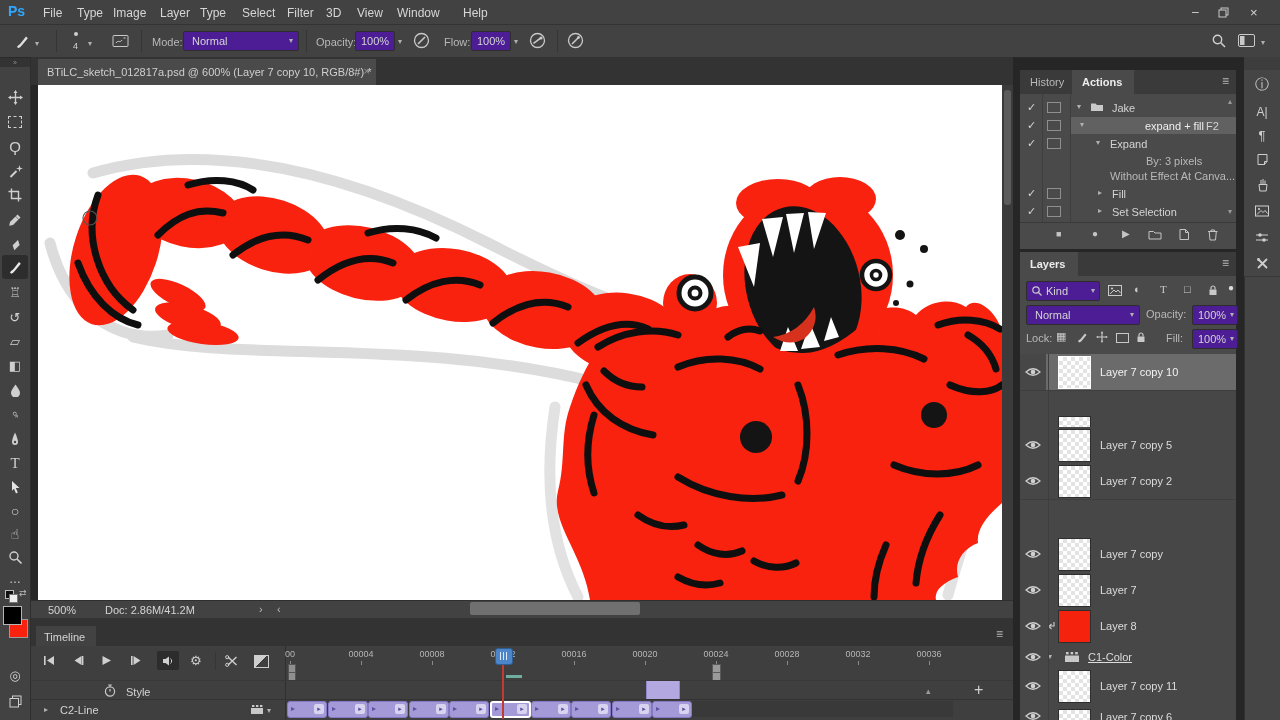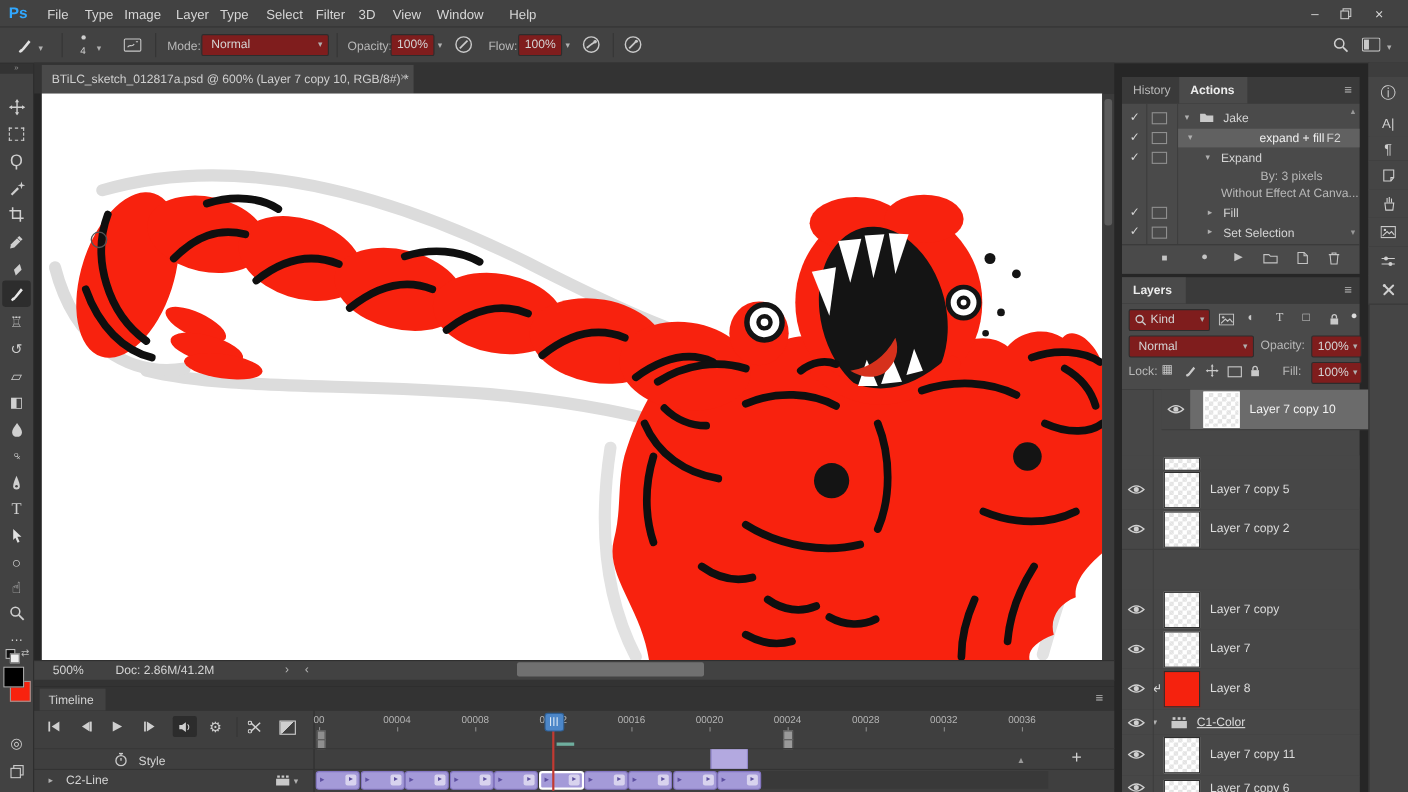--- a/index.html
+++ b/index.html
@@ -6,21 +6,21 @@
   #app{position:relative;width:1280px;height:720px;overflow:hidden;background:#262626;
        font-family:"Liberation Sans","DejaVu Sans",sans-serif;-webkit-font-smoothing:antialiased;}
   .ab{position:absolute;}
   .tx{color:#d4d4d4;font-size:11px;line-height:1;white-space:nowrap;}
   .dim{color:#b8b8b8;}
   .chev{color:#b0b0b0;font-size:8px;line-height:1;}
   .bar{background:#424242;}
   .panelbg{background:#4a4a4a;}
   .tool{width:30px;height:22px;display:flex;align-items:center;justify-content:center;
         color:#cfcfcf;font-size:13px;line-height:1;}
-  .vbox{background:#7f1d1d;border:1px solid #2d2d2d;border-radius:2px;}
+  .vbox{background:#4c1d95;border:1px solid #2d2d2d;border-radius:2px;}
   .sep{background:#353535;width:1px;}
   .mitem{color:#d6d6d6;font-size:12px;line-height:1;}
   .eye svg,.mini svg{display:block;}
   .clip{position:absolute;top:701px;height:15px;width:38px;background:#a49ad8;
         border:1px solid #8577c4;border-radius:3px;}
   .clip .c1{position:absolute;left:3px;top:3px;color:#5d4fa0;font-size:8px;line-height:1;}
   .clip .c2{position:absolute;right:2px;top:2px;width:10px;height:10px;background:#d8d3ee;
         border-radius:2px;color:#5d4fa0;font-size:7px;line-height:10px;text-align:center;}
   .lrow{position:absolute;left:1020px;width:216px;background:#474747;border-bottom:1px solid #3e3e3e;overflow:hidden;}
   .thumb{position:absolute;left:38px;top:2px;width:31px;height:31px;background-color:#fff;
@@ -618,21 +618,21 @@
       </svg>
     </div>
   <span class="ab tx dim" style="left:1166px;top:333px;">Fill:</span>
   <div class="ab vbox" style="left:1192px;top:329px;width:44px;height:18px;">
     <span class="tx" style="position:absolute;left:5px;top:4px;">100%</span>
     <span class="chev" style="position:absolute;right:3px;top:5px;">▾</span>
   </div>
 
   <div class="ab" style="left:1020px;top:354px;width:216px;height:366px;background:#474747;overflow:hidden;"></div>
 
-  <div class="lrow" style="top:354px;height:36px;margin-left:36px;">
+  <div class="lrow" style="top:354px;height:36px;">
     <div style="position:absolute;left:26px;top:0;right:0;bottom:0;background:#6b6b6b;"></div>
     <span class="eye" style="position:absolute;left:5px;top:13px;">
         <svg width="16" height="10">
           <path d="M1 5 Q8 -1.5 15 5 Q8 11.5 1 5 Z" fill="none" stroke="#cfcfcf" stroke-width="1.2"></path>
           <circle cx="8" cy="5" r="2.3" fill="#cfcfcf"></circle>
         </svg>
       </span>
     <div class="thumb" style="border:1px solid #fff;"></div>
     <span class="lname" style="color:#f2f2f2;">Layer 7 copy 10</span>
   </div>

